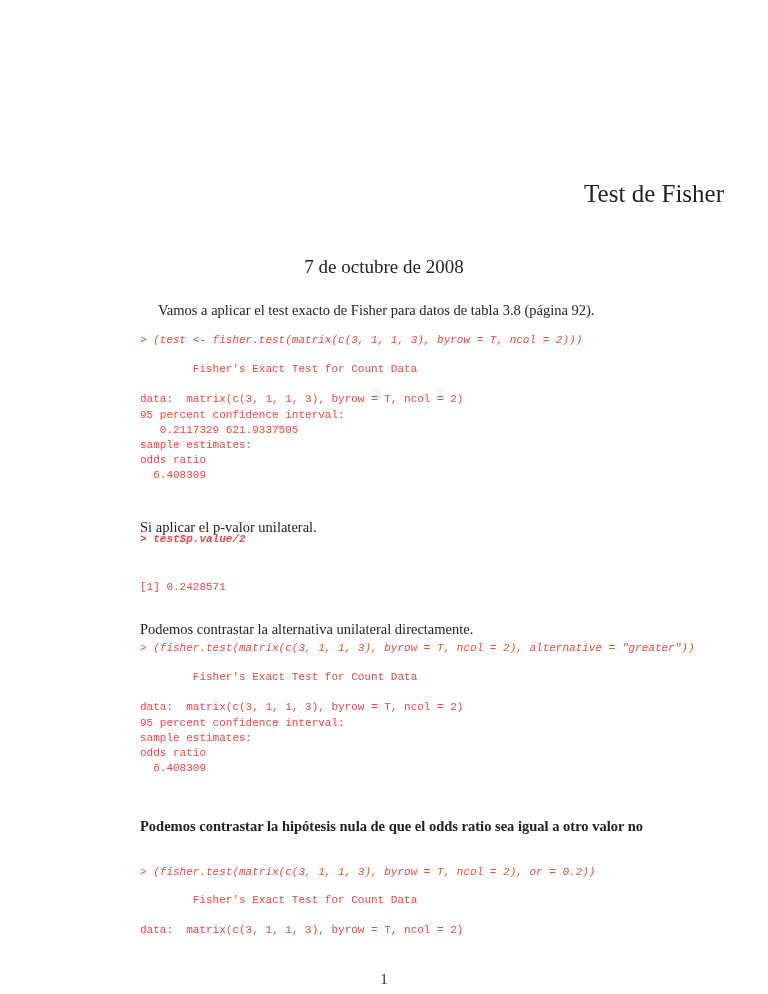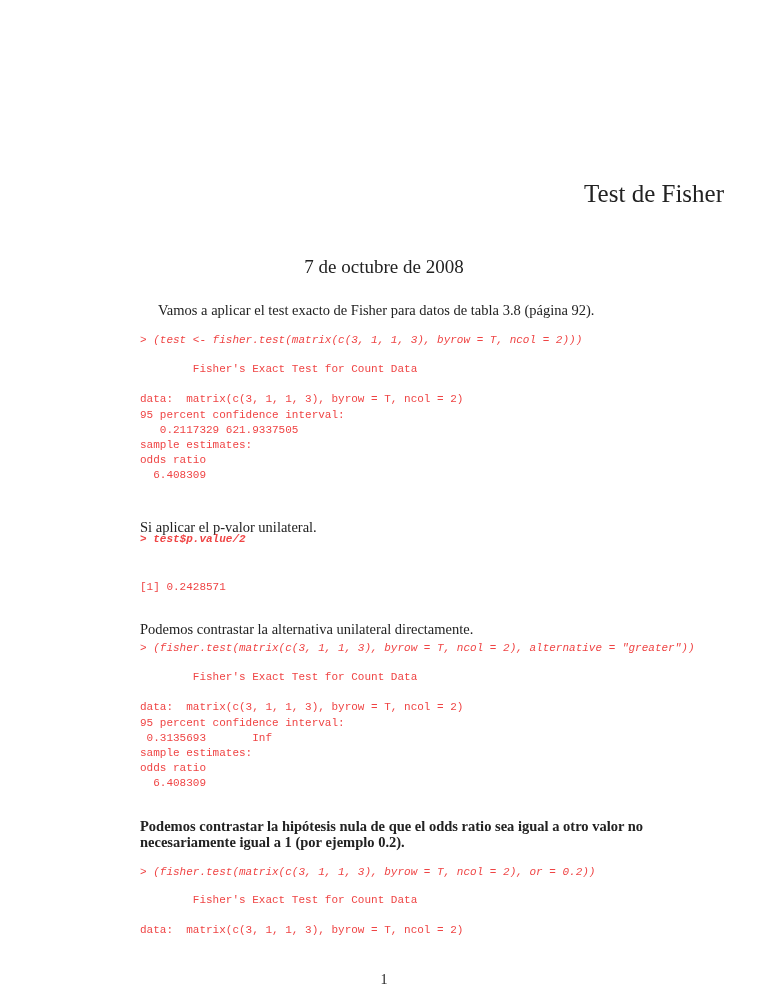--- a/index.html
+++ b/index.html
@@ -46,29 +46,27 @@
 
   <p class="para block" style="top:621px;left:140px;">Podemos contrastar la alternativa unilateral directamente.</p>
 
   <pre class="code cmd block" style="top:641px;left:140px;">&gt; (fisher.test(matrix(c(3, 1, 1, 3), byrow = T, ncol = 2), alternative = "greater"))</pre>
 
   <div class="block" style="top:670px;left:140px;">
     <pre class="code">        Fisher's Exact Test for Count Data</pre>
     <pre class="code"> </pre>
     <pre class="code">data:  matrix(c(3, 1, 1, 3), byrow = T, ncol = 2)</pre>
     <pre class="code">95 percent confidence interval:</pre>
-    <pre class="code"> 0.3135693       Inf</pre>
     <pre class="code">sample estimates:</pre>
     <pre class="code">odds ratio</pre>
     <pre class="code">  6.408309</pre>
   </div>
 
   <div class="block" style="top:818px;left:140px;font-weight:bold;">
     <p class="para">Podemos contrastar la hipótesis nula de que el odds ratio sea igual a otro valor no</p>
-    <p class="para">necesariamente igual a 1 (por ejemplo 0.2).</p>
   </div>
 
   <pre class="code cmd block" style="top:865px;left:140px;">&gt; (fisher.test(matrix(c(3, 1, 1, 3), byrow = T, ncol = 2), or = 0.2))</pre>
 
   <div class="block" style="top:893px;left:140px;">
     <pre class="code">        Fisher's Exact Test for Count Data</pre>
     <pre class="code"> </pre>
     <pre class="code">data:  matrix(c(3, 1, 1, 3), byrow = T, ncol = 2)</pre>
   </div>
 

